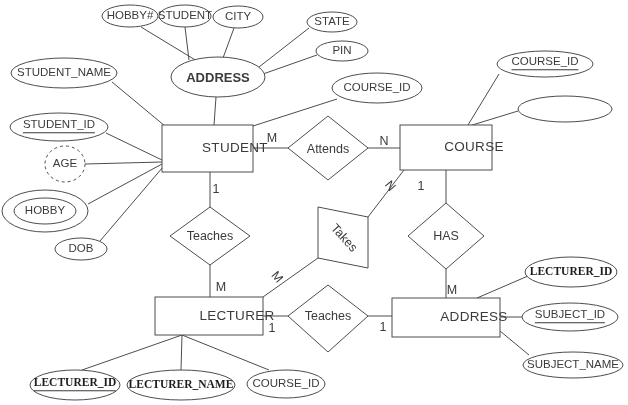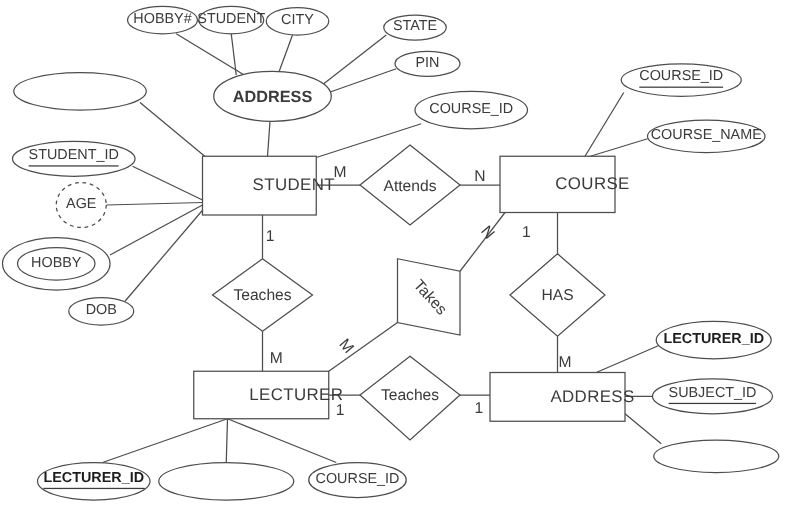--- a/index.html
+++ b/index.html
@@ -8,21 +8,21 @@
   .canvas svg{position:absolute;left:0;top:0;}
   .lbl{position:absolute;transform:translate(-50%,-50%);color:#3b3b3b;white-space:nowrap;
        font-family:"Liberation Sans",sans-serif;line-height:1;}
   .attr{font-size:11.5px;}
   .big{font-size:13px;font-weight:bold;}
   .ent{font-size:13.5px;letter-spacing:.3px;margin-left:28px;}
   .rel{font-size:12.5px;}
   .card{font-size:12.5px;}
   .rot48{transform:translate(-50%,-50%) rotate(48deg);}
   .rot50{transform:translate(-50%,-50%) rotate(50deg);}
-  .sb{font-family:Liberation Sans, sans-serif;font-weight:700;font-size:11.5px;color:#1d1d1d;}
+  .sb{font-family:Liberation Serif, serif;font-weight:700;font-size:11.5px;color:#1d1d1d;}
   .u{border-bottom:1.7px solid #3b3b3b;padding-bottom:1px;}
 </style>
 </head>
 <body>
 
 <div class="canvas">
   <svg width="628" height="405" viewBox="0 0 628 405">
     <g stroke="#4d4d4d" stroke-width="1" fill="none">
 
       <line x1="141" y1="27" x2="197" y2="61"></line>
@@ -101,30 +101,32 @@
   <span class="lbl rel rot48" style="left:344px;top:238px">Takes</span>
   <span class="lbl rel" style="left:446px;top:236px">HAS</span>
   <span class="lbl rel" style="left:328px;top:316px">Teaches</span>
 
   <span class="lbl attr" style="left:130px;top:16px">HOBBY#</span>
   <span class="lbl attr" style="left:185px;top:16px">STUDENT</span>
   <span class="lbl attr" style="left:238px;top:17px">CITY</span>
   <span class="lbl attr" style="left:332px;top:22px">STATE</span>
   <span class="lbl attr" style="left:342px;top:51px">PIN</span>
   <span class="lbl attr big" style="left:218px;top:77px">ADDRESS</span>
+  <span class="lbl attr" style="left:64px;top:73px">STUDENT_NAME</span>
   <span class="lbl attr u" style="left:59px;top:126px">STUDENT_ID</span>
   <span class="lbl attr" style="left:65px;top:164px">AGE</span>
   <span class="lbl attr" style="left:45px;top:211px">HOBBY</span>
   <span class="lbl attr" style="left:81px;top:249px">DOB</span>
   <span class="lbl attr" style="left:377px;top:88px">COURSE_ID</span>
   <span class="lbl attr u" style="left:545px;top:63px">COURSE_ID</span>
-  <span class="lbl attr" style="left:565px;top:109px">COURSE_NAME</span>
   <span class="lbl sb" style="left:571px;top:272px">LECTURER_ID</span>
   <span class="lbl attr u" style="left:570px;top:316px">SUBJECT_ID</span>
+  <span class="lbl attr" style="left:573px;top:365px">SUBJECT_NAME</span>
   <span class="lbl sb u" style="left:75px;top:384px">LECTURER_ID</span>
+  <span class="lbl sb" style="left:181px;top:385px">LECTURER_NAME</span>
   <span class="lbl attr" style="left:286px;top:384px">COURSE_ID</span>
 
   <span class="lbl card" style="left:272px;top:138px">M</span>
   <span class="lbl card" style="left:384px;top:141px">N</span>
   <span class="lbl card" style="left:216px;top:189px">1</span>
   <span class="lbl card" style="left:221px;top:287px">M</span>
   <span class="lbl card rot50" style="left:390px;top:186px">N</span>
   <span class="lbl card rot50" style="left:277px;top:277px">M</span>
   <span class="lbl card" style="left:421px;top:186px">1</span>
   <span class="lbl card" style="left:452px;top:290px">M</span>

